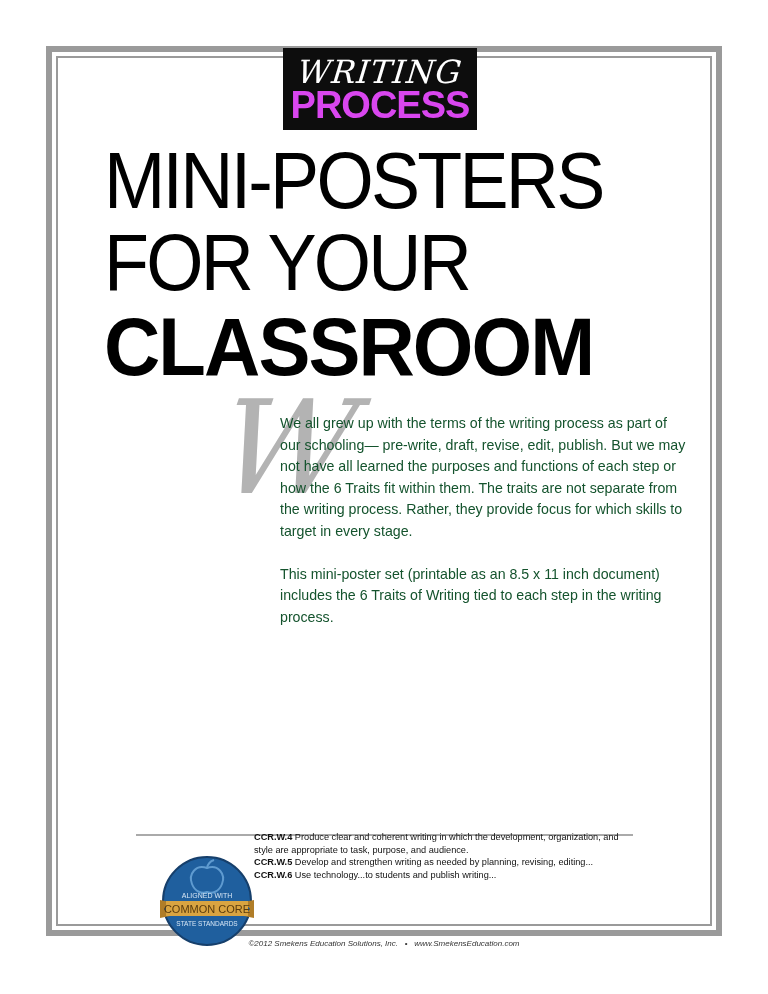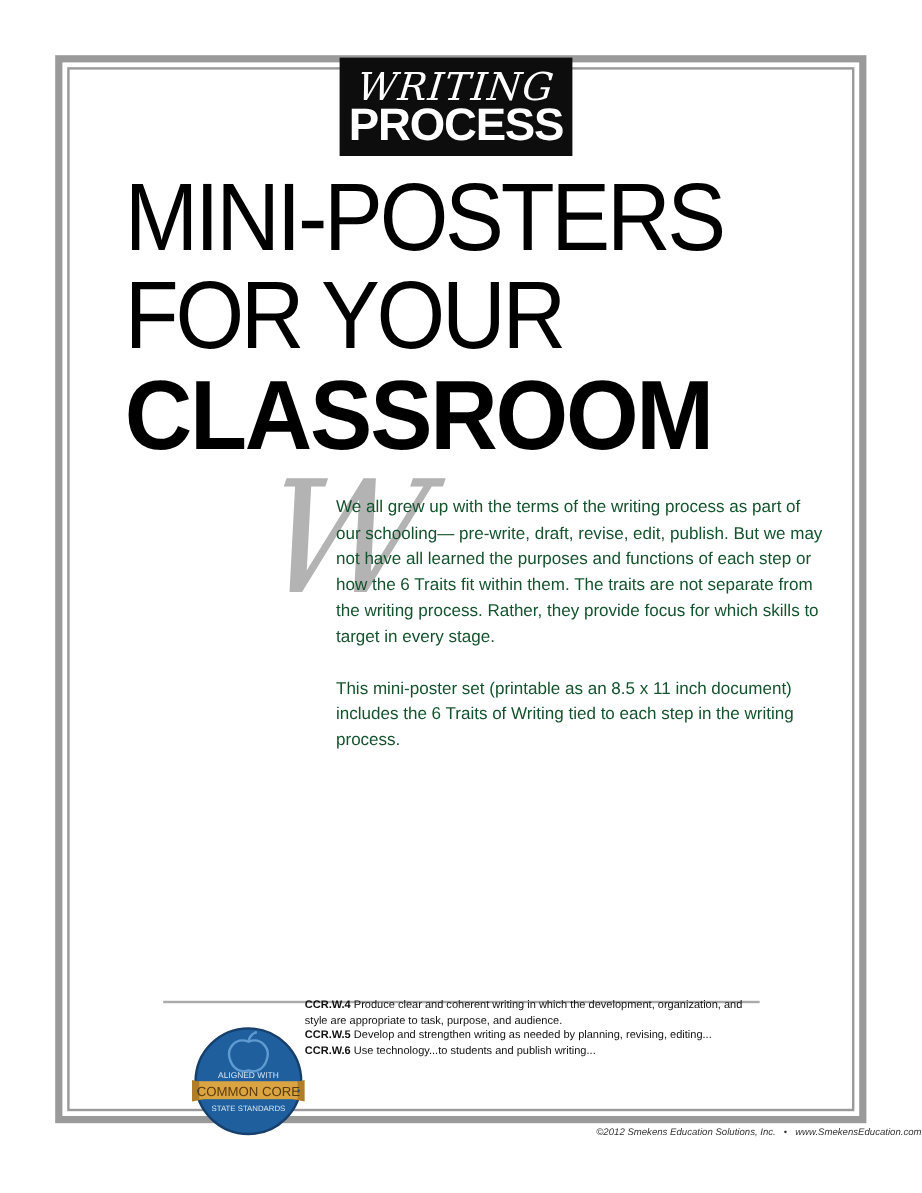--- a/index.html
+++ b/index.html
@@ -1,33 +1,33 @@
 <!DOCTYPE html>
 <html><head>
 <meta charset="utf-8">
 <style>
   html, body { margin:0; padding:0; background:#ffffff; }
   body { width:768px; height:994px; position:relative; overflow:hidden; font-family:"Liberation Sans", sans-serif; color:#111; }
   .outer-frame { position:absolute; left:46px; top:46px; width:676px; height:890px; border:6px solid #9a9a9a; box-sizing:border-box; }
   .inner-frame { position:absolute; left:56px; top:56px; width:656px; height:870px; border:2px solid #9a9a9a; box-sizing:border-box; }
   .logo-box { position:absolute; left:283px; top:48px; width:194px; height:82px; background:#0d0d0d; display:flex; flex-direction:column; align-items:center; justify-content:center; }
   .logo-writing { color:#fff; font-family:"DejaVu Serif", serif; font-style:italic; font-size:32px; line-height:30px; letter-spacing:1px; margin-top:2px; transform:skewX(-6deg); }
-  .logo-process { color:#ffffff; font-family:"Liberation Sans", sans-serif; font-weight:bold; font-size:38px; line-height:36px; letter-spacing:-1px; }
+  .logo-process { color:#d946ef; font-family:"Liberation Sans", sans-serif; font-weight:bold; font-size:38px; line-height:36px; letter-spacing:-1px; }
   .headline { position:absolute; left:104px; top:140px; width:560px; }
   .headline div { white-space:nowrap; color:#000; }
   .h-light { font-family:"Liberation Sans", sans-serif; font-weight:normal; font-size:80px; line-height:82px; letter-spacing:-3px; transform:scaleX(0.92); transform-origin:left; -webkit-text-stroke:0; font-stretch:condensed; }
   .h-bold { font-family:"Liberation Sans", sans-serif; font-weight:bold; font-size:82px; line-height:86px; letter-spacing:-2px; transform:scaleX(0.95); transform-origin:left; }
   .big-w { position:absolute; left:222px; top:388px; font-family:"DejaVu Serif", serif; font-style:italic; font-size:130px; line-height:120px; color:#b3b3b3; transform:skewX(-8deg); }
   .body-text { position:absolute; left:280px; top:413px; width:410px; font-size:14.2px; line-height:21.5px; color:#14532d; }
   .body-text p { margin:0 0 21.5px 0; }
   .std-rule { position:absolute; left:136px; top:834px; width:497px; height:2px; background:#aaa; }
   .badge { position:absolute; left:160px; top:836px; width:94px; height:94px;margin-top:18px; }
   .standards { position:absolute; left:254px; top:831px; width:380px; font-size:9.2px; line-height:12.6px; color:#111; }
   .standards b { font-weight:bold; }
-  .footer { position:absolute; left:0; top:939px; width:768px; text-align:right; font-size:8px; color:#333; font-style:normal; }
+  .footer { position:absolute; left:0; top:939px; width:768px; text-align:center; font-size:8px; color:#333; font-style:normal; }
   .footer i { font-style:italic; }
 </style>
 </head>
 <body>
 
 <div class="outer-frame"></div>
 <div class="inner-frame"></div>
 
 <div class="logo-box">
   <div class="logo-writing">WRITING</div>

